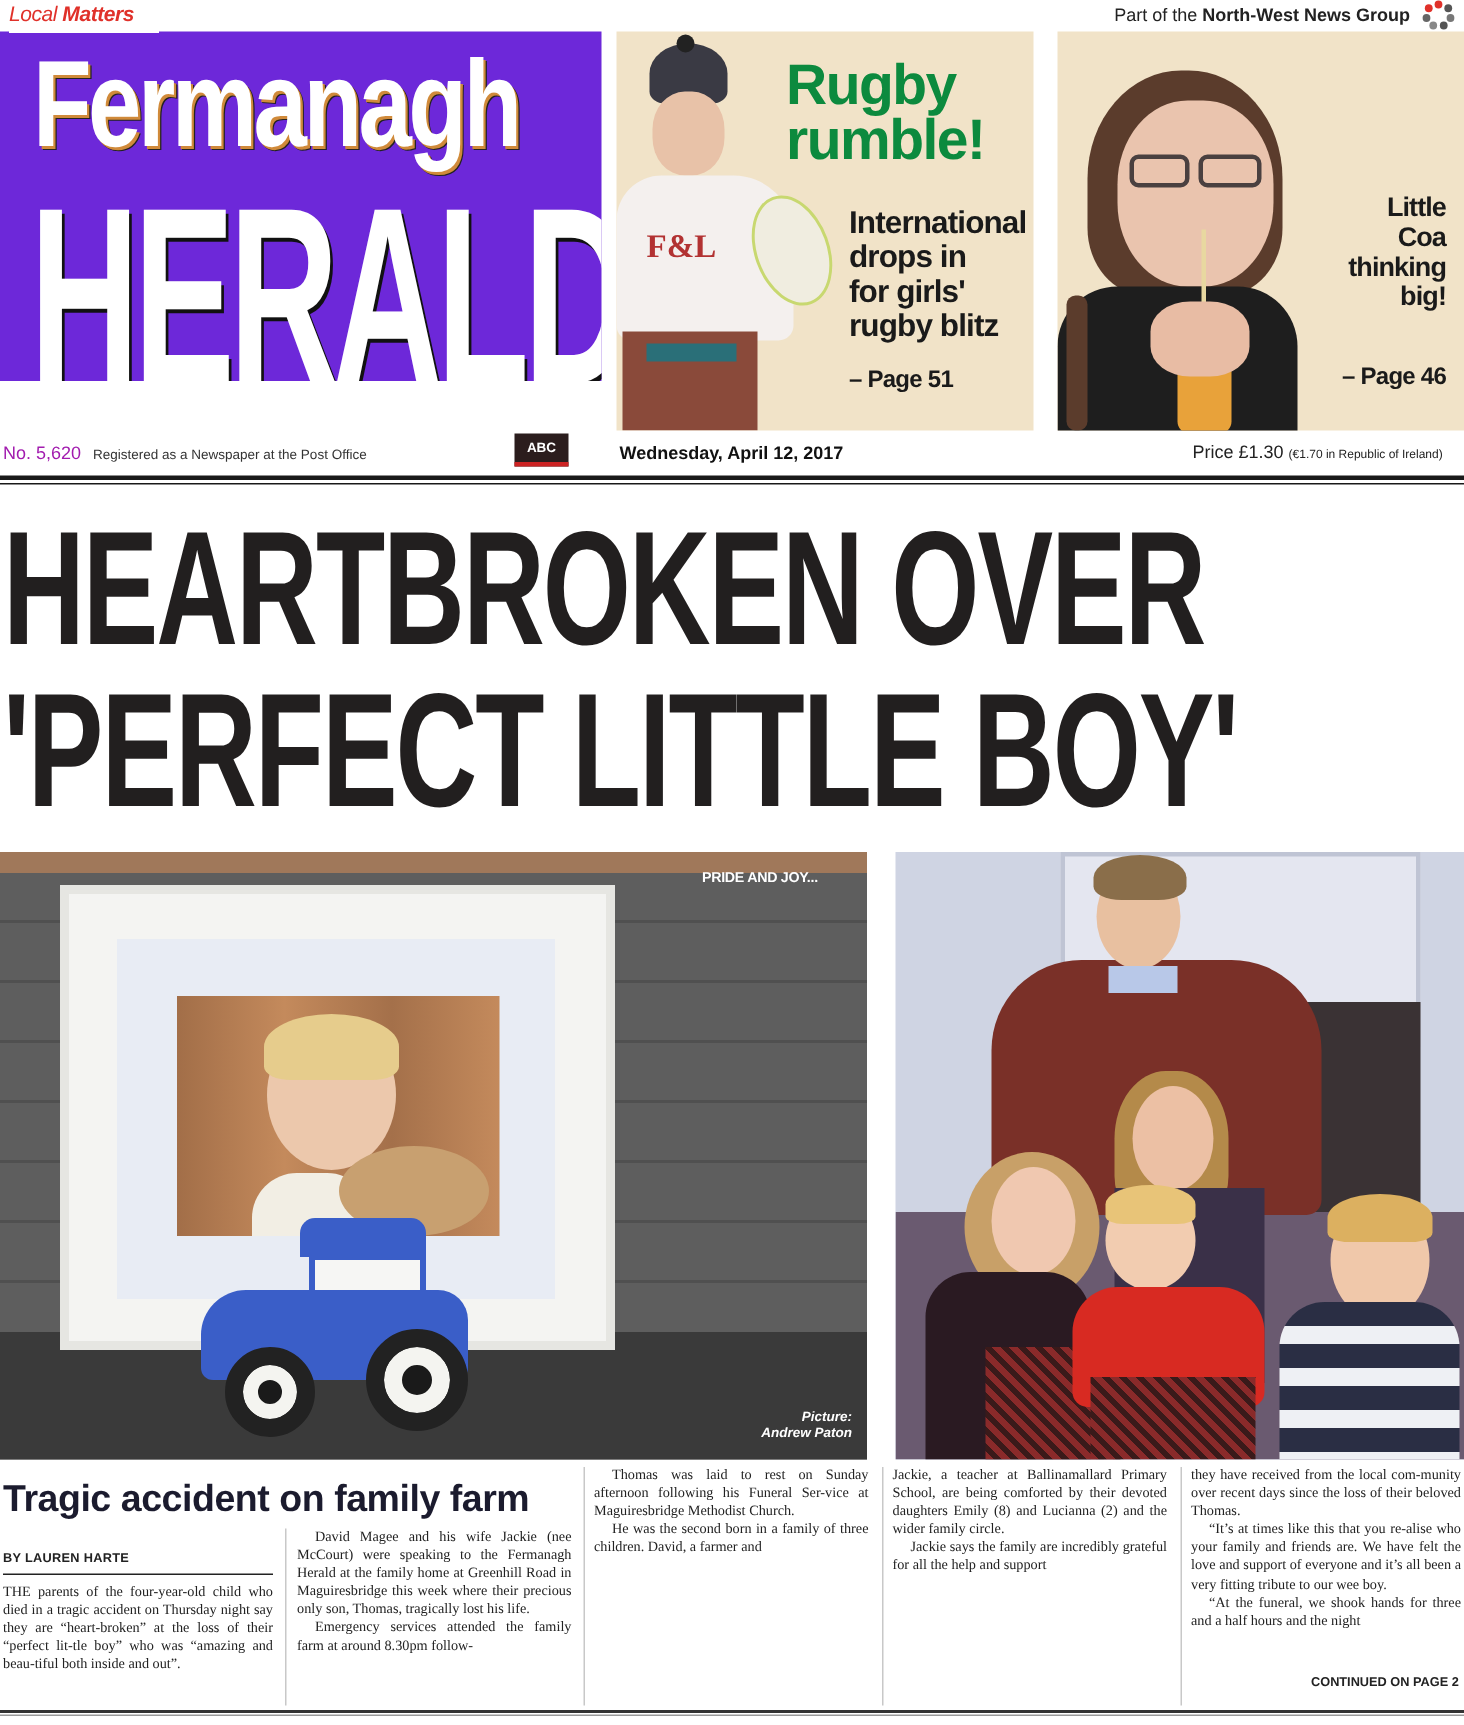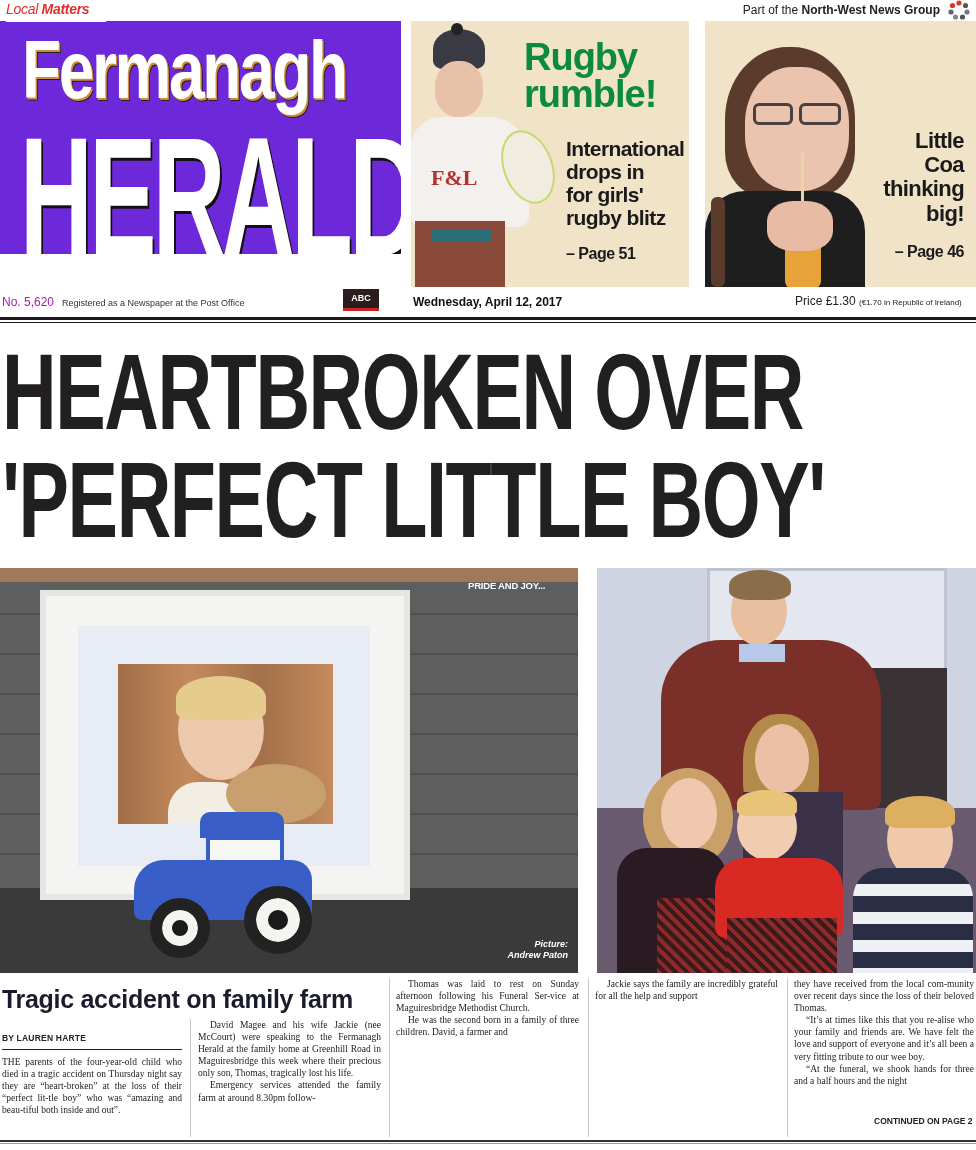--- a/index.html
+++ b/index.html
@@ -104,21 +104,21 @@
 </div>
 <div class="abs local-underline"></div>
 
 <div class="abs promo promo1">
 
   <div>
     <div class="shape" style="left:22px;top:8px;width:52px;height:40px;background:#3a3a44;border-radius:50% 50% 20% 20%;"></div>
     <div class="shape" style="left:40px;top:2px;width:12px;height:12px;background:#222;"></div>
     <div class="shape" style="left:24px;top:40px;width:48px;height:56px;background:#e8c2a8;border-radius:45%;"></div>
     <div style="position:absolute;left:0;top:96px;width:118px;height:110px;background:#f4f0ee;border-radius:30px 40px 10px 10px;"></div>
-    <div style="position:absolute;left:20px;top:144px;width:62px;height:26px;color:#b23232;font-weight:700;font-size:22px;font-family:'Liberation Serif',serif;">F&amp;L</div>
+    <div style="position:absolute;left:20px;top:130px;width:62px;height:26px;color:#b23232;font-weight:700;font-size:22px;font-family:'Liberation Serif',serif;">F&amp;L</div>
     <div class="shape" style="left:92px;top:108px;width:50px;height:76px;background:#f0ede0;border:2px solid #c8d870;transform:rotate(-20deg);"></div>
     <div style="position:absolute;left:4px;top:200px;width:90px;height:66px;background:#8a4a3a;"></div>
     <div style="position:absolute;left:20px;top:208px;width:60px;height:12px;background:#2a6f78;"></div>
   </div>
   <div class="promo-title" style="left:89px;top:18px;font-size:38px;margin-left:24px;">
     <div>Rugby</div>
     <div>rumble!</div>
   </div>
   <div class="promo-sub" style="left:155px;top:116px;font-size:21px;">
     <div>International</div>
@@ -134,21 +134,21 @@
     <div class="shape" style="left:20px;top:26px;width:130px;height:150px;background:#5b3c2c;border-radius:48% 48% 30% 30%;"></div>
     <div class="shape" style="left:40px;top:46px;width:104px;height:124px;background:#eac4ae;border-radius:45%;"></div>
     <div style="position:absolute;left:48px;top:82px;width:40px;height:22px;border:3px solid #4a4040;border-radius:6px;"></div>
     <div style="position:absolute;left:94px;top:82px;width:42px;height:22px;border:3px solid #4a4040;border-radius:6px;"></div>
     <div style="position:absolute;left:0;top:170px;width:160px;height:100px;background:#1e1e1e;border-radius:40px 40px 0 0;"></div>
     <div style="position:absolute;left:6px;top:176px;width:14px;height:90px;background:#5b3c2c;border-radius:6px;"></div>
     <div style="position:absolute;left:80px;top:208px;width:36px;height:60px;background:#e8a23a;border-radius:8px;"></div>
     <div style="position:absolute;left:96px;top:132px;width:3px;height:80px;background:#e8d8a0;"></div>
     <div class="shape" style="left:62px;top:180px;width:66px;height:50px;background:#e8bca4;border-radius:40%;"></div>
   </div>
-  <div class="promo-sub" style="right:12px;top:108px;font-size:22px;text-align:right;">
+  <div class="promo-sub" style="right:12px;top:108px;font-size:18px;text-align:right;">
     <div>Little</div>
     <div>Coa</div>
     <div>thinking</div>
     <div>big!</div>
   </div>
   <div class="promo-page" style="right:12px;top:222px;">– Page 46</div>
 </div>
 
 <div class="abs issue-no">No. 5,620</div>
 <div class="abs registered">Registered as a Newspaper at the Post Office</div>
@@ -234,20 +234,21 @@
   <p>David Magee and his wife Jackie (nee McCourt) were speaking to the Fermanagh Herald at the family home at Greenhill Road in Maguiresbridge this week where their precious only son, Thomas, tragically lost his life.</p>
   <p>Emergency services attended the family farm at around 8.30pm follow-</p>
 </div>
 <div class="abs col-rule" style="left:389px;top:978px;height:159px;"></div>
 <div class="col col3">
   <p>Thomas was laid to rest on Sunday afternoon following his Funeral Ser-vice at Maguiresbridge Methodist Church.</p>
   <p>He was the second born in a family of three children. David, a farmer and</p>
 </div>
 <div class="abs col-rule" style="left:588px;top:978px;height:159px;"></div>
 <div class="col col4">
+  <p class="no-indent">Jackie, a teacher at Ballinamallard Primary School, are being comforted by their devoted daughters Emily (8) and Lucianna (2) and the wider family circle.</p>
   <p>Jackie says the family are incredibly grateful for all the help and support</p>
 </div>
 <div class="abs col-rule" style="left:787px;top:978px;height:159px;"></div>
 <div class="col col5">
   <p class="no-indent">they have received from the local com-munity over recent days since the loss of their beloved Thomas.</p>
   <p>“It’s at times like this that you re-alise who your family and friends are. We have felt the love and support of everyone and it’s all been a very fitting tribute to our wee boy.</p>
   <p>“At the funeral, we shook hands for three and a half hours and the night</p>
 </div>
 <div class="abs continued">CONTINUED ON PAGE 2</div>
 <div class="abs bottom-rule"></div>

